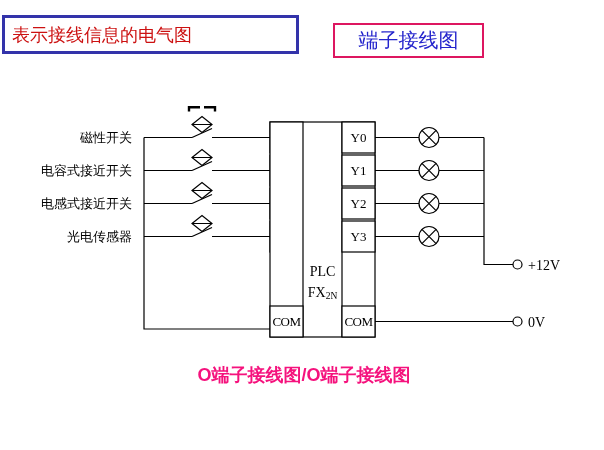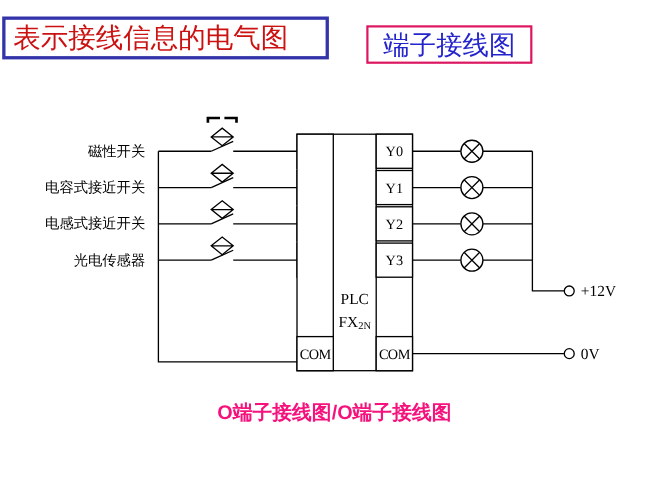--- a/index.html
+++ b/index.html
@@ -1,25 +1,25 @@
 <!DOCTYPE html>
 <html style="--main-title-border: #3333aa; --main-title-text: #cc1111; --subtitle-border: #dd1660; --subtitle-text: #2424cc; --caption-text: #f5127d; --diagram-line: #000000;"><head>
 <meta charset="utf-8">
 <style>
   html,body{margin:0;padding:0;background:#fff;}
   .stage{position:relative;width:604px;height:450px;background:#fff;overflow:hidden;
          font-family:"Liberation Serif","DejaVu Serif",serif;}
   .title-box{position:absolute;left:2px;top:15px;width:284px;height:33px;
              border:3px solid var(--main-title-border,#3333aa);
              display:flex;align-items:center;padding-left:7px;box-sizing:content-box;}
-  .title-box span{color:var(--main-title-text,#cc1111);font-size:25px;white-space:nowrap;}
+  .title-box span{color:var(--main-title-text,#cc1111);font-size:18px;white-space:nowrap;}
   .subtitle-box{position:absolute;left:333px;top:23px;width:147px;height:31px;
                 border:2px solid var(--subtitle-border,#dd1660);
                 display:flex;align-items:center;justify-content:center;}
-  .subtitle-box span{color:var(--subtitle-text,#2424cc);font-size:24px;white-space:nowrap;}
+  .subtitle-box span{color:var(--subtitle-text,#2424cc);font-size:20px;white-space:nowrap;}
   .caption{position:absolute;left:154px;top:363px;width:300px;text-align:center;
            font-family:"Liberation Sans","DejaVu Sans",sans-serif;font-weight:700;
            font-size:18px;color:var(--caption-text,#f5127d);white-space:nowrap;}
   svg{position:absolute;left:0;top:0;}
   .wire{stroke:var(--diagram-line,#000);stroke-width:1.2;fill:none;}
   .box{stroke:var(--diagram-line,#000);stroke-width:1.2;fill:#fff;}
   .sym{stroke:var(--diagram-line,#000);stroke-width:1.2;fill:#fff;}
   .bracket{stroke:var(--diagram-line,#000);stroke-width:2.4;fill:none;}
   .lbl{font-family:"Liberation Serif","DejaVu Serif",serif;font-size:13px;fill:#000;}
   .term{font-family:"Liberation Serif","DejaVu Serif",serif;font-size:13px;fill:#000;text-anchor:middle;}

